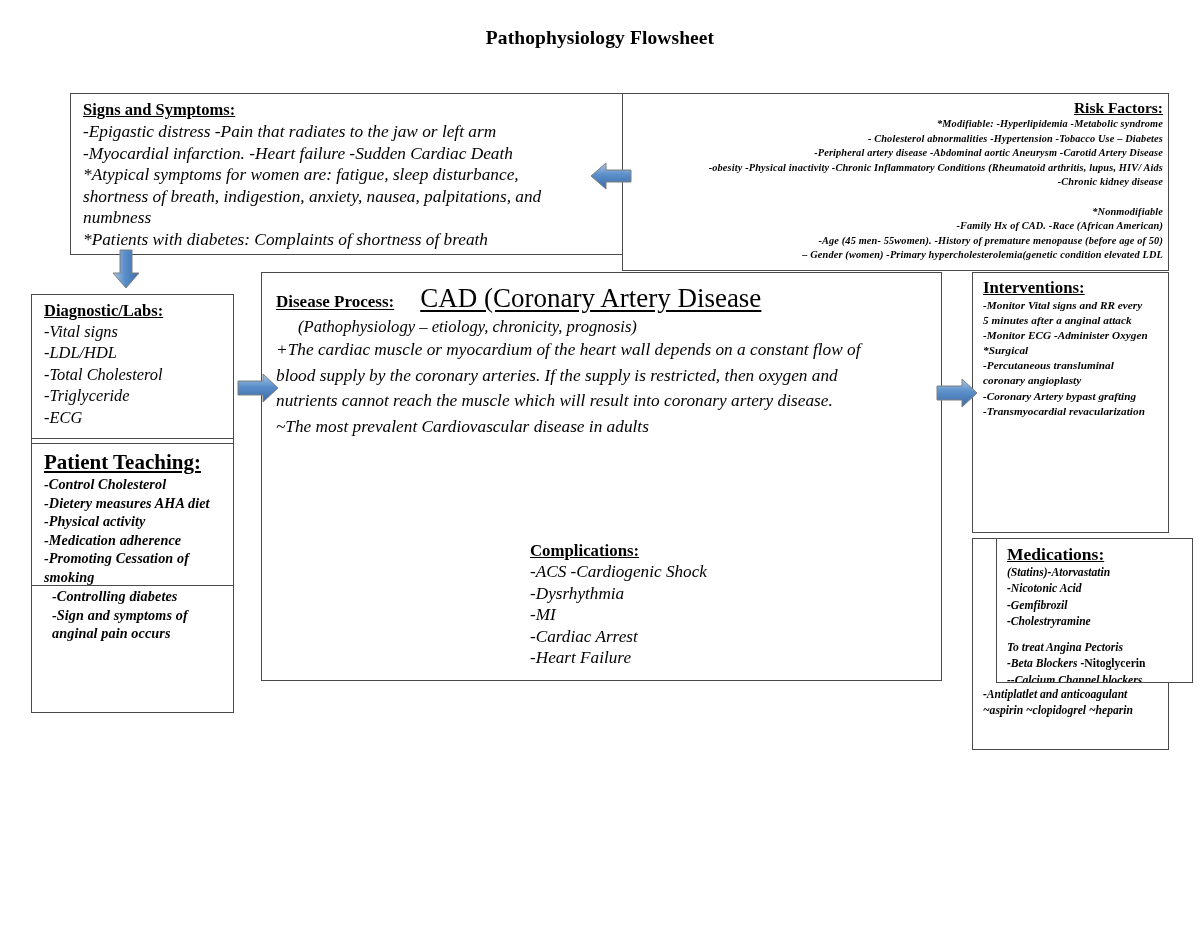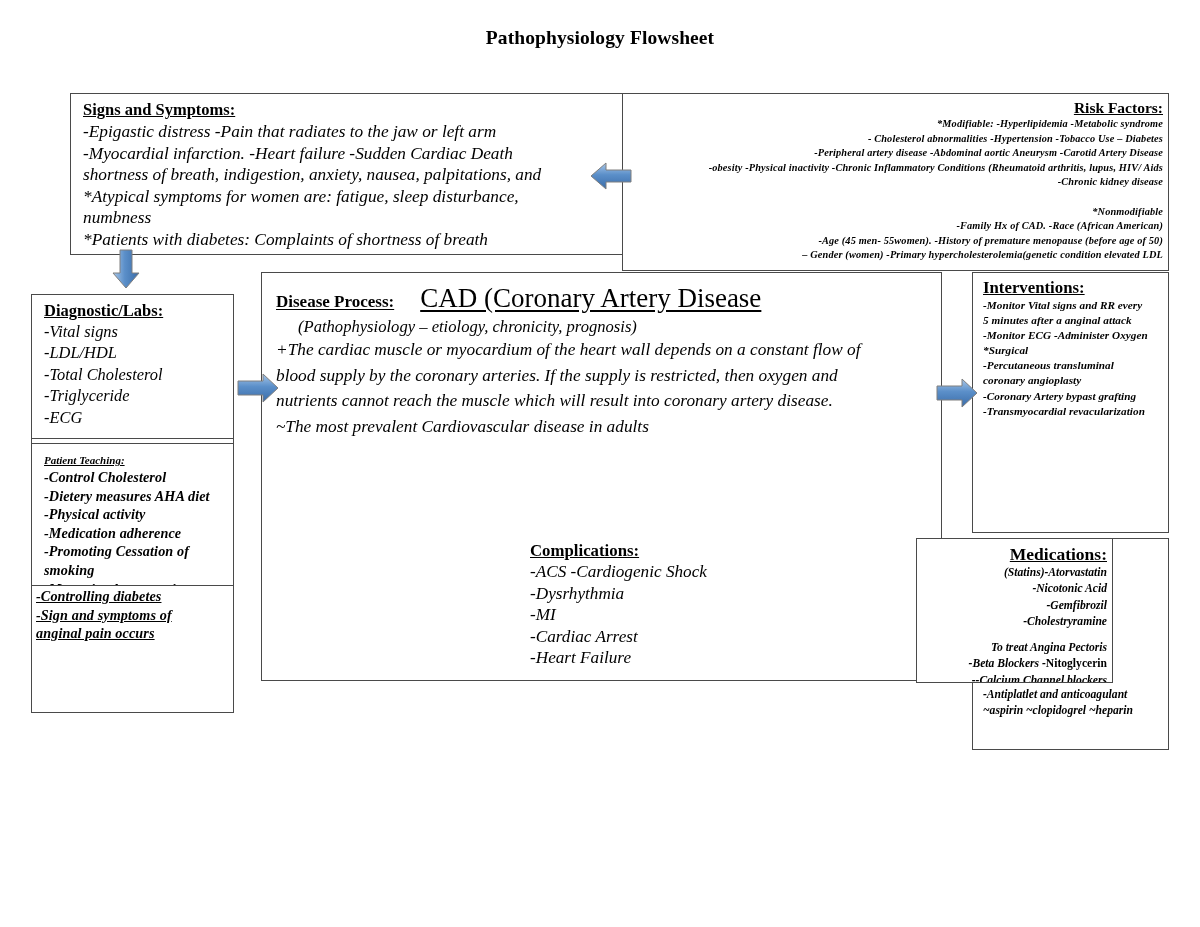--- a/index.html
+++ b/index.html
@@ -81,34 +81,34 @@
   #diag-box .hd { font-size: 16.5px; }
   #diag-box .lines div {
     font-size: 16.4px;
     line-height: 21.4px;
     font-style: italic;
     white-space: nowrap;
   }
 
   
   #teach-outer { left: 31px; top: 438px; width: 203px; height: 275px; }
-  #teach-outer .overflow-lines { position: absolute; left: 4px; top: 148px; text-decoration: underline; }
+  #teach-outer .overflow-lines { position: absolute; left: 20px; top: 148px; }
   #teach-outer .overflow-lines div {
     font-size: 14.2px;
     line-height: 18.6px;
     font-style: italic;
     font-weight: 600;
     white-space: nowrap;
     letter-spacing: .1px;
   }
 
   
   #teach-box { left: 31px; top: 443px; width: 203px; height: 143px; }
   #teach-box .box-inner { padding: 6px 6px 0 12px; }
-  #teach-box .hd { font-size: 11px; font-style: italic; }
+  #teach-box .hd { font-size: 21px; }
   #teach-box .lines div {
     font-size: 14.2px;
     line-height: 18.6px;
     font-style: italic;
     font-weight: 600;
     white-space: nowrap;
     letter-spacing: .1px;
   }
 
   
@@ -176,21 +176,21 @@
   
   #meds-outer { left: 972px; top: 538px; width: 197px; height: 212px; }
   #meds-outer .overflow-lines { position: absolute; left: 10px; top: 148px; }
   #meds-outer .overflow-lines div {
     font-size: 11.6px;
     line-height: 16.3px;
     font-style: italic;
     font-weight: 600;
     white-space: nowrap;
   }
-  #meds-box { left: 916px; top: 538px; width: 197px; height: 145px; text-align: right; }
+  #meds-box { left: 996px; top: 538px; width: 197px; height: 145px; }
   #meds-box .box-inner { padding: 5px 5px 0 10px; }
   #meds-box .hd { font-size: 17.5px; }
   #meds-box .lines div {
     font-size: 11.6px;
     line-height: 16.3px;
     font-style: italic;
     font-weight: 600;
     white-space: nowrap;
   }
   #meds-box .lines div.spacer { height: 10px; }
@@ -206,22 +206,22 @@
 <div id="page">
 
   <div class="doc-title">Pathophysiology Flowsheet</div>
 
   <div class="box" id="signs-box">
     <div class="box-inner">
       <div class="hd">Signs and Symptoms:</div>
       <div class="lines">
         <div>-Epigastic distress -Pain that radiates to the jaw or left arm</div>
         <div>-Myocardial infarction. -Heart failure -Sudden Cardiac Death</div>
+        <div>*Atypical symptoms for women are: fatigue, sleep disturbance,</div>
         <div>shortness of breath, indigestion, anxiety, nausea, palpitations, and</div>
-        <div>*Atypical symptoms for women are: fatigue, sleep disturbance,</div>
         <div>numbness</div>
         <div>*Patients with diabetes: Complaints of shortness of breath</div>
       </div>
     </div>
   </div>
 
   <div class="box" id="risk-box">
     <div class="box-inner">
       <div class="hd">Risk Factors:</div>
       <div class="lines">

